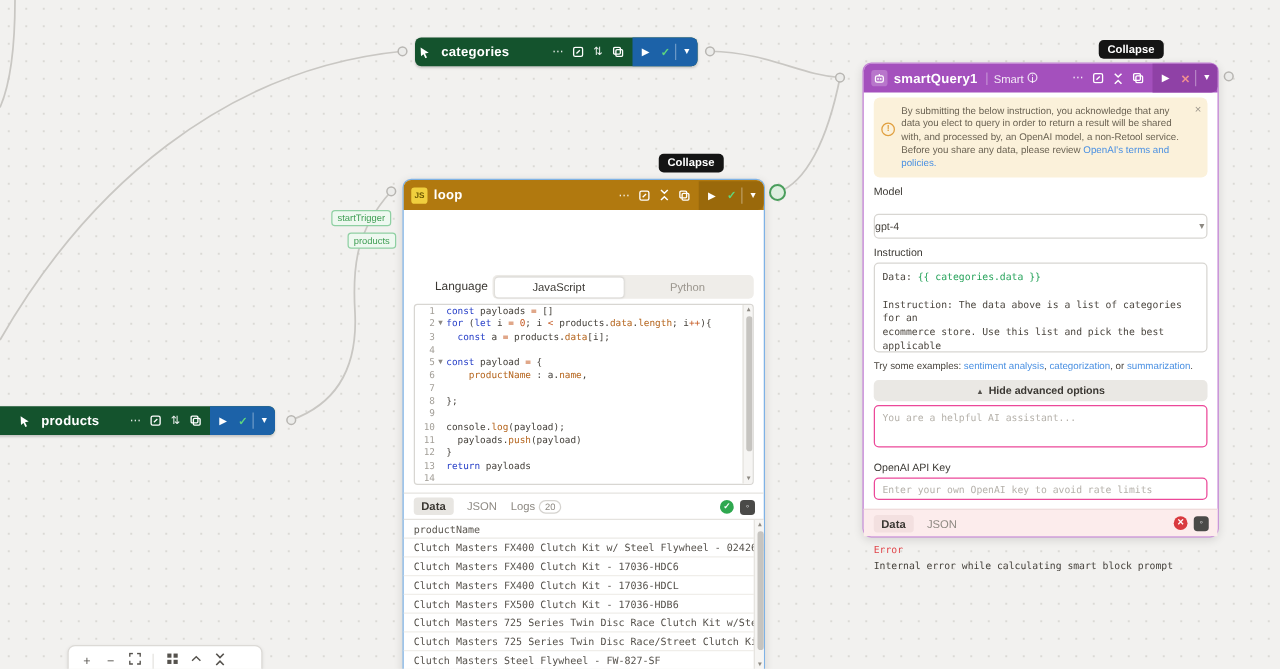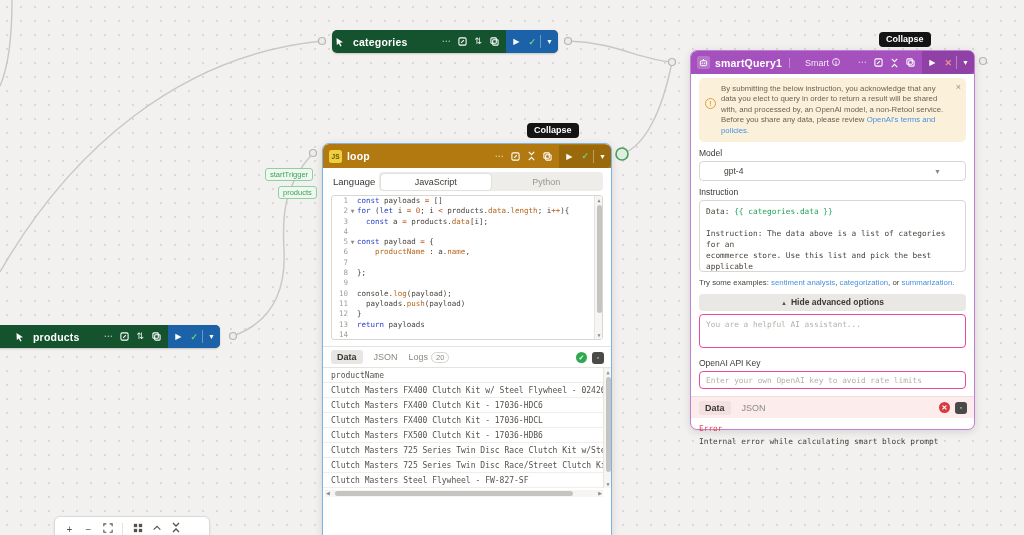--- a/index.html
+++ b/index.html
@@ -40,21 +40,21 @@
   .card-header { height:24px; border-radius:6px 6px 0 0; display:flex; align-items:center; color:#fff; padding-left:6px; }
   .badge { width:13px; height:13px; border-radius:2.5px; font-size:6.5px; font-weight:bold;
            display:flex; align-items:center; justify-content:center; }
 
   
   #loop-card { left:322px; top:143px; width:290px; height:428px; border:1.5px solid #7fb2e5; }
   #loop-card .card-header { background:#b1790f; }
   #loop-card .runbox { background:#9a690b; }
   .js-badge { background:#f0cf3e; color:#6b5500; }
 
-  .lang-row { display:flex; align-items:center; padding:4px 8px 3px 10px; }
+  .lang-row { display:flex; align-items:center; padding:4px 8px 3px 25px;margin-top:48px; }
   .lang-label { font-size:9.5px; color:#3b3833; width:46px; }
   .seg-ctl { flex:1; display:flex; background:#efede9; border-radius:4px; padding:1.5px; }
   .seg-btn { flex:1; text-align:center; font-size:9px; padding:3px 0; border-radius:3px; color:#9b968e; cursor:pointer; }
   .seg-btn.sel { background:#fff; color:#3b3833; box-shadow:0 0 2px rgba(0,0,0,.18); }
 
   .code-box { margin:1px 8px 6px 8px; border:1px solid #d8d6d2; border-radius:3px; height:145px;
               overflow:hidden; position:relative; font-family:"DejaVu Sans Mono", monospace; font-size:7.5px; }
   .code-line { display:flex; height:10.3px; line-height:10.3px; white-space:pre; }
   .ln { width:16px; text-align:right; color:#a39f98; flex:0 0 auto; }
   .fold { width:9px; text-align:center; color:#8d8982; font-size:6px; flex:0 0 auto; }
@@ -80,36 +80,36 @@
   .tbl-head { height:15px; line-height:15px; padding-left:8px; border-bottom:1px solid #eceae6; color:#5a564f; white-space:pre; overflow:hidden; }
   .tbl-row { height:15px; line-height:15px; padding-left:8px; border-bottom:1px solid #f0eeea; white-space:pre; overflow:hidden; }
   .hsb { margin:2px 8px 0 2px; height:7px; background:#f6f5f3; position:relative; }
   .hsb .thumb { position:absolute; top:1px; height:5px; background:#c6c4c0; border-radius:3px; left:10px; right:30px; }
   .hsb .arr { position:absolute; top:0; font-size:5px; color:#8d8982; line-height:7px; }
 
   
   #smart-card { left:690px; top:50px; width:285px; height:380px; border:1.5px solid #c17fd4; }
   #smart-card .card-header { background:#a450bd; }
   #smart-card .runbox { background:#8f41a6; }
-  .smart-sub { display:flex; align-items:flex-start; gap:3px; margin-left:7px; padding-left:15px; border-left:1px solid rgba(255,255,255,.35); }
+  .smart-sub { display:flex; align-items:flex-start; gap:3px; margin-left:7px; padding-left:5px; border-left:1px solid rgba(255,255,255,.35); }
   .smart-sub span { font-size:9px; color:rgba(255,255,255,.88); }
   .info-dot { width:8px; height:8px; border:1px solid rgba(255,255,255,.8); border-radius:50%; font-size:5.5px; line-height:8px;
               text-align:center; color:rgba(255,255,255,.9); }
 
   .smart-body { padding:0 8px; }
   .warn { position:relative; margin-top:4px; background:#fbf1da; border-radius:5px; padding:6px 16px 6px 22px;
           font-size:7.8px; line-height:10.4px; color:#6b6353; }
   .warn-ico { position:absolute; left:6px; top:20px; width:11px; height:11px; border:1.2px solid #e09f3e; border-radius:50%;
               color:#e09f3e; font-size:7px; font-weight:bold; text-align:center; line-height:10px; }
   .warn-close { position:absolute; right:5px; top:4px; color:#9b958a; font-size:9px; cursor:pointer; }
   .lnk { color:#4a90e2; cursor:pointer; }
 
   .fld-label { font-size:8.5px; color:#3b3833; margin-top:6px; }
-  .select { margin-top:3px; height:20px; border:1px solid #d8d6d2; border-radius:4px; display:flex; align-items:center;
-            padding:0 24px; font-size:8.5px; color:#45413b; cursor:pointer; background:#fff; }
+  .select { margin-top:13px; height:20px; border:1px solid #d8d6d2; border-radius:4px; display:flex; align-items:center;
+            padding:0 0; font-size:8.5px; color:#45413b; cursor:pointer; background:#fff; }
   .select .chev { margin-left:auto; color:#8d8982; font-size:7px; }
 
   .instr-box { margin-top:3px; border:1px solid #d8d6d2; border-radius:4px; padding:5px 6px; height:72px;
                font-family:"DejaVu Sans Mono", monospace; font-size:7.8px; line-height:11px; color:#4a453e; overflow:hidden; }
   .sg-t { color:#4a453e; }
   .sg-g { color:#27a35b; }
   .sg-l { color:#4a90e2; cursor:pointer; }
 
   .examples { margin-top:6px; font-size:7.8px; color:#8d8982; }
   .adv-bar { margin-top:7px; height:17px; background:#eae8e4; border-radius:4px; text-align:center; font-size:8.5px;

